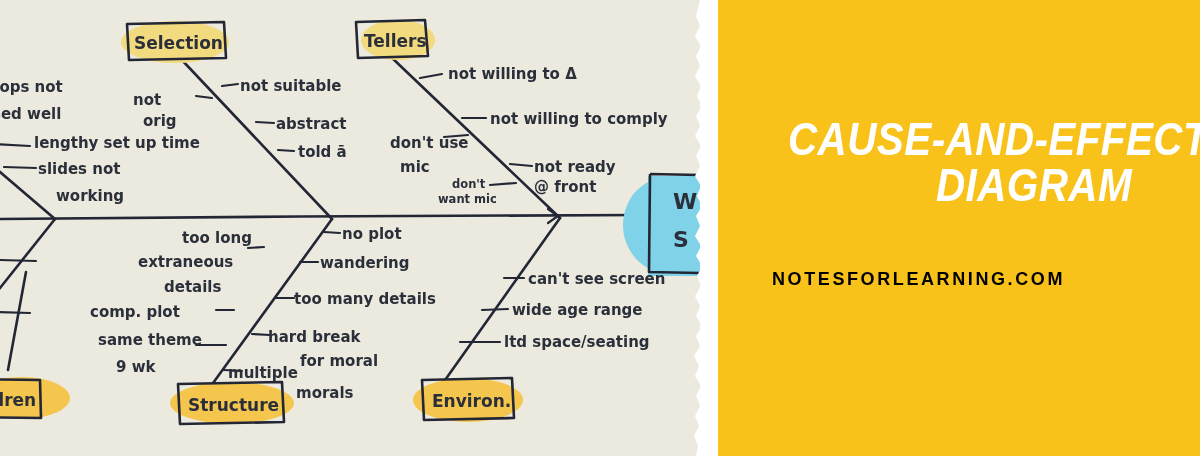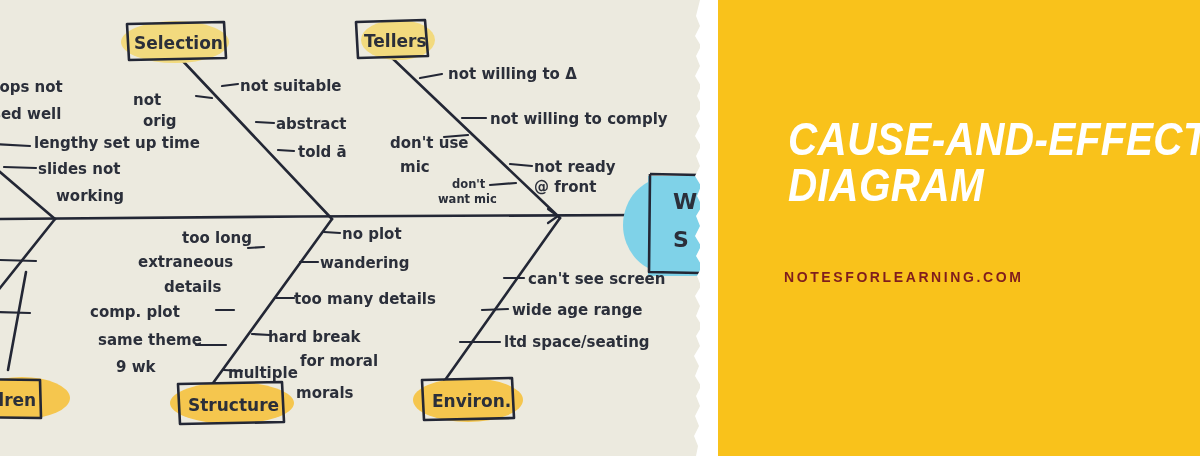--- a/index.html
+++ b/index.html
@@ -35,20 +35,21 @@
     overflow: hidden;
     pointer-events: none;
   }
 
   
   #title-panel {
     position: absolute;
     left: 718px; top: 0;
     width: 482px; height: 456px;
     background: #F9C21B;
+    text-align: right;
   }
   #title-inner {
     position: absolute;
     left: 70px;
     top: 116px;
     width: 400px;
   }
   .title-line {
     display: block;
     color: #ffffff;
@@ -57,26 +58,26 @@
     font-style: italic;
     font-size: 47px;
     line-height: 0.98;
     letter-spacing: 0.5px;
     transform: scaleX(0.86);
     transform-origin: left center;
     white-space: nowrap;
   }
   #site-url {
     position: absolute;
-    left: 66px;
+    left: 54px;
     top: 269px;
-    color: #7f1d1d;
+    color: #000000;
     font-family: "Liberation Sans", sans-serif;
     font-weight: 700;
-    font-size: 14px;
+    font-size: 18px;
     letter-spacing: 2.6px;
     white-space: nowrap;
   }
 
   
   .hw {
     font-family: "DejaVu Sans", sans-serif;
     fill: #2b2f3a;
     font-weight: 700;
   }

